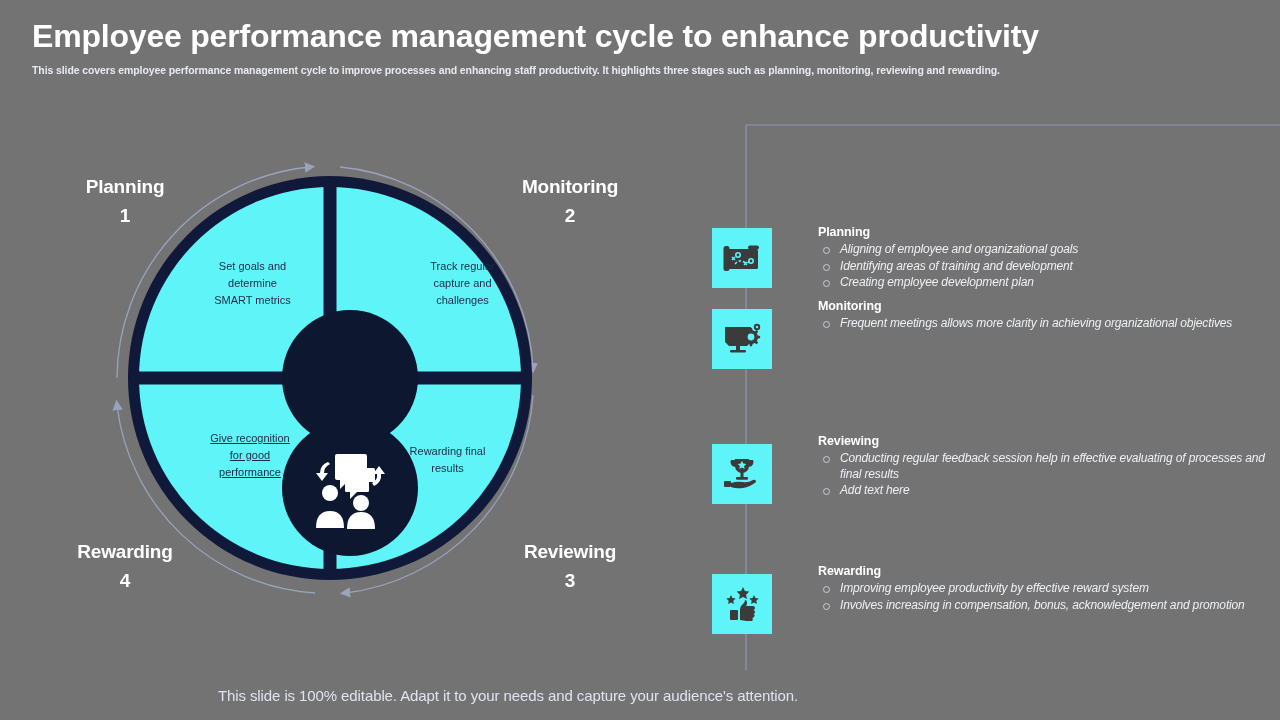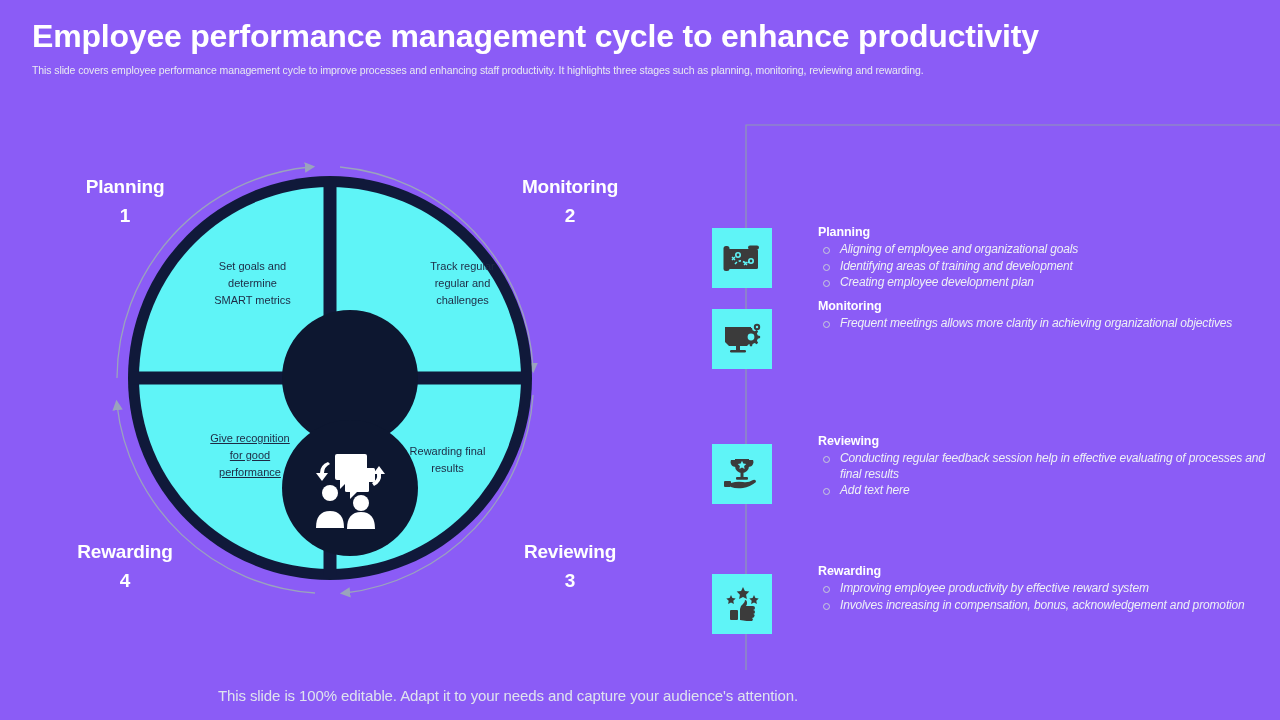--- a/index.html
+++ b/index.html
@@ -2,32 +2,32 @@
 <html><head>
 <meta charset="utf-8">
 <style>
   * { box-sizing: border-box; margin: 0; padding: 0; }
   html, body {
     width: 1280px; height: 720px;
     background: #18213e;
     font-family: "Liberation Sans", sans-serif;
     overflow: hidden;
   }
-  .slide { position: relative; width: 1280px; height: 720px; background: #8b5cf6; }
+  .slide { position: relative; width: 1280px; height: 720px; background: #737373; }
 
   
   .header { position: absolute; left: 0; top: 0; width: 1280px; height: 92px; }
   .title {
     position: absolute; left: 32px; top: 18px;
     font-size: 32px; font-weight: 700; color: #ffffff;
     letter-spacing: -0.2px; white-space: nowrap;
   }
   .subtitle {
     position: absolute; left: 32px; top: 64px;
-    font-size: 10.5px; color: #e8eaf2; font-weight: 400;
+    font-size: 10.5px; color: #e8eaf2; font-weight: 700;
     white-space: nowrap; letter-spacing: -0.1px;
   }
 
   
   .cycle { position: absolute; left: 20px; top: 110px; width: 660px; height: 540px; }
   .cycle svg { display: block; }
 
   .quad-text {
     position: absolute; text-align: center; color: #1d2a44;
     font-size: 11px; line-height: 17px; font-weight: 400;
@@ -148,21 +148,21 @@
       </svg>
     </div>
 
     <div class="quad-text qt-tl">
       <div>Set goals and</div>
       <div>determine</div>
       <div>SMART metrics</div>
     </div>
     <div class="quad-text qt-tr">
       <div>Track regular</div>
-      <div>regular and</div>
+      <div>capture and</div>
       <div>challenges</div>
     </div>
     <div class="quad-text qt-bl">
       <div>Give recognition</div>
       <div>for good</div>
       <div>performance</div>
     </div>
     <div class="quad-text qt-br">
       <div>Rewarding final</div>
       <div>results</div>

